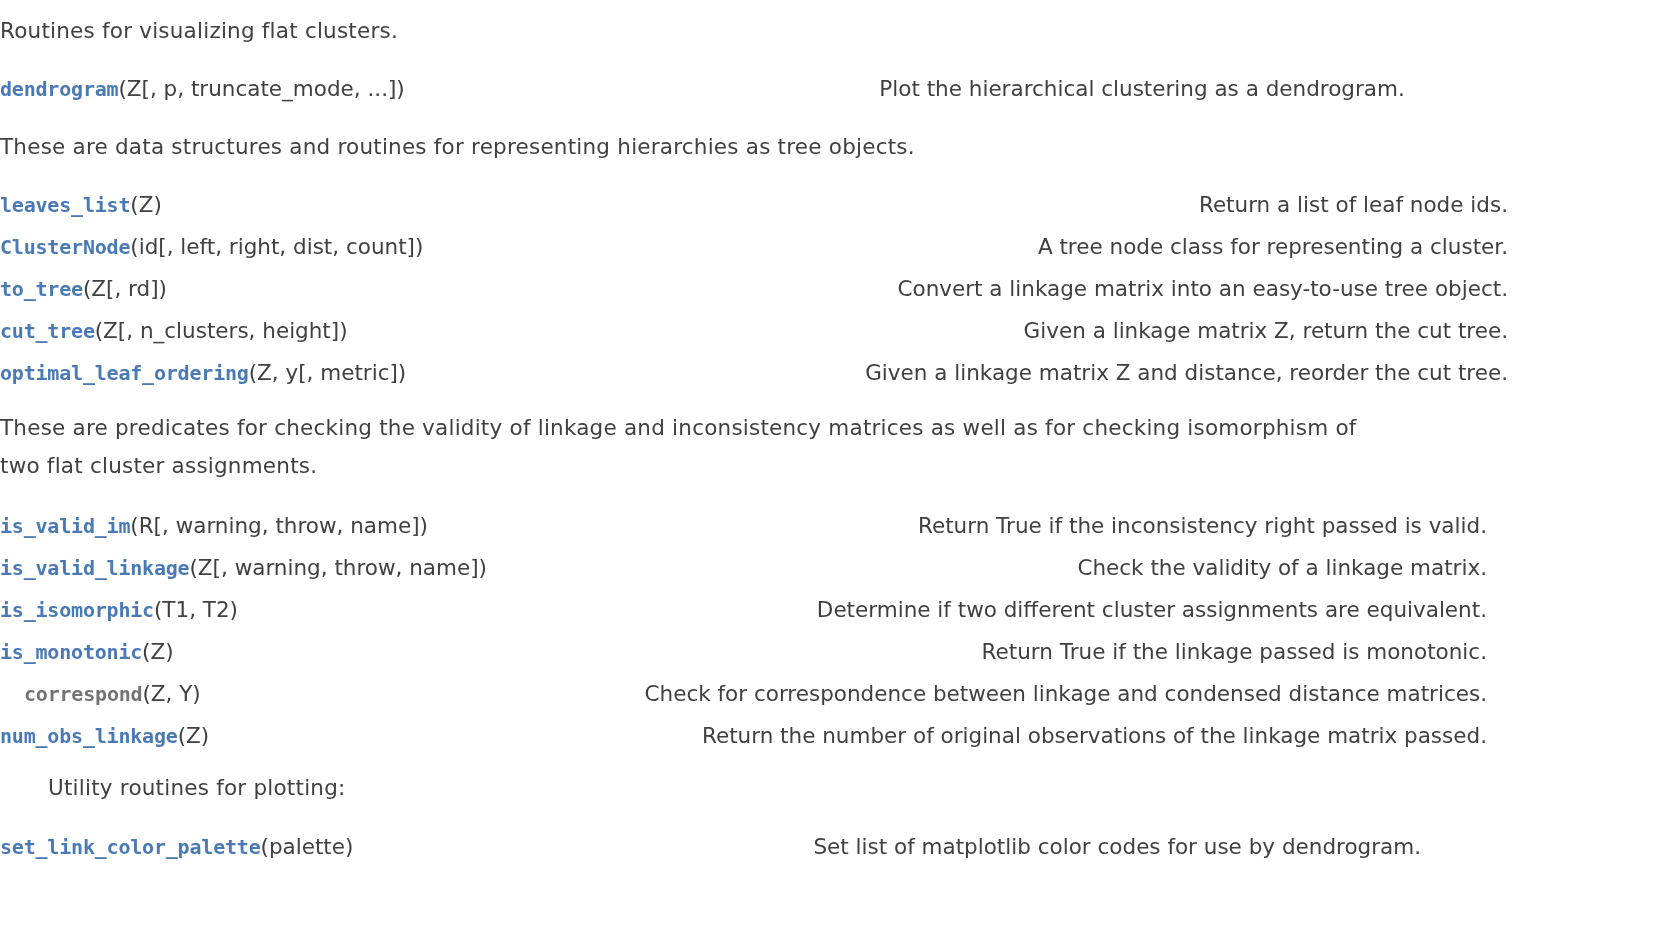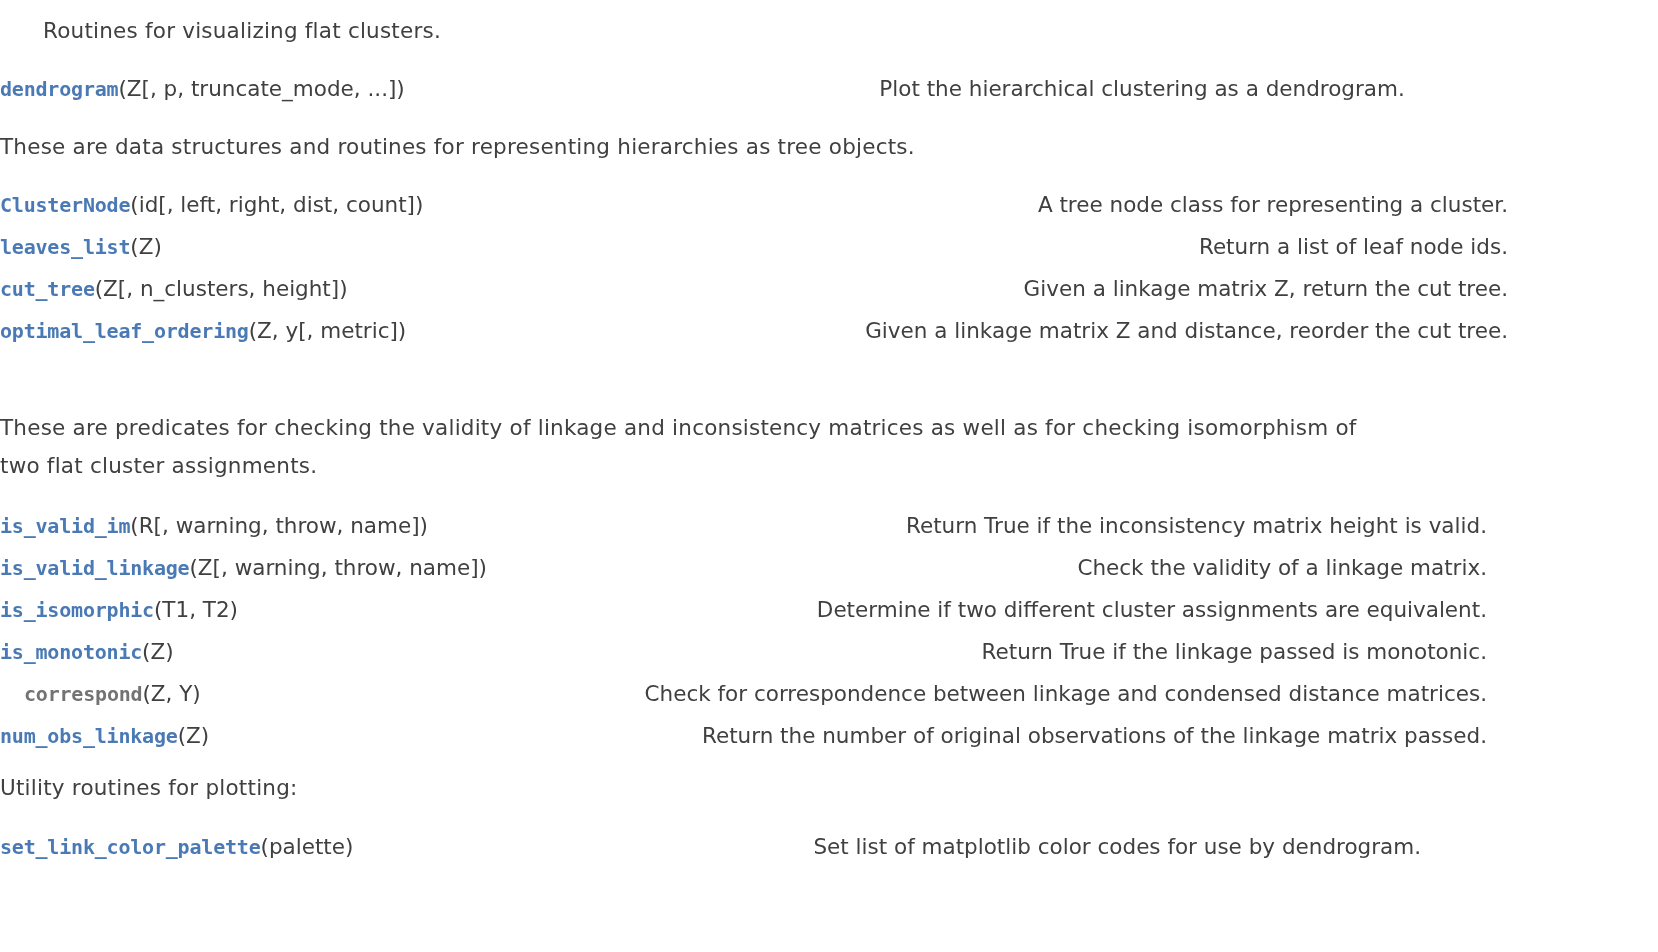--- a/index.html
+++ b/index.html
@@ -67,27 +67,27 @@
     font-family: "DejaVu Sans Mono", "Liberation Mono", monospace;
     font-size: 20px;
     letter-spacing: -0.01em;
   }
   span.args {
     color: #404040;
     font-size: 21.5px;
   }
 
   
-  #para-1  { top: 12px; padding-left: 43px; }
+  #para-1  { top: 12px; }
   #tbl-1   { top: 68px; }
   #para-2  { top: 128px; text-align: right; }
   #tbl-2   { top: 184px; }
   #para-3  { top: 409px; width: 1390px; }
   #tbl-3   { top: 505px; }
-  #para-4  { top: 769px; }
+  #para-4  { top: 769px; padding-left: 48px; }
   #tbl-4   { top: 826px; }
 </style>
 </head>
 <body style="color: rgb(64, 64, 64); background: rgb(255, 255, 255);">
 
 <div class="page">
 
   <p class="para" id="para-1">Routines for visualizing flat clusters.</p>
 
   <table class="autosummary" id="tbl-1">
@@ -105,26 +105,30 @@
 
   <p class="para" id="para-2">These are data structures and routines for representing hierarchies as tree objects.</p>
 
   <table class="autosummary" id="tbl-2">
     <colgroup>
         <col style="width:508px">
         <col style="width:1000px">
       </colgroup>
     <tbody>
       <tr>
+        <td class="sig"><a class="fn" href="#" style="color: rgb(74, 122, 181);">leaves_list</a><span class="args">(Z)</span></td>
+        <td class="desc">Return a list of leaf node ids.</td>
+      </tr>
+      <tr>
         <td class="sig"><a class="fn" href="#" style="color: rgb(74, 122, 181);">ClusterNode</a><span class="args">(id[, left, right, dist, count])</span></td>
         <td class="desc">A tree node class for representing a cluster.</td>
       </tr>
       <tr>
-        <td class="sig"><a class="fn" href="#" style="color: rgb(74, 122, 181);">leaves_list</a><span class="args">(Z)</span></td>
-        <td class="desc">Return a list of leaf node ids.</td>
+        <td class="sig"><a class="fn" href="#" style="color: rgb(74, 122, 181);">to_tree</a><span class="args">(Z[, rd])</span></td>
+        <td class="desc">Convert a linkage matrix into an easy-to-use tree object.</td>
       </tr>
       <tr>
         <td class="sig"><a class="fn" href="#" style="color: rgb(74, 122, 181);">cut_tree</a><span class="args">(Z[, n_clusters, height])</span></td>
         <td class="desc">Given a linkage matrix Z, return the cut tree.</td>
       </tr>
       <tr>
         <td class="sig"><a class="fn" href="#" style="color: rgb(74, 122, 181);">optimal_leaf_ordering</a><span class="args">(Z, y[, metric])</span></td>
         <td class="desc">Given a linkage matrix Z and distance, reorder the cut tree.</td>
       </tr>
     </tbody>
@@ -133,21 +137,21 @@
   <p class="para" id="para-3">These are predicates for checking the validity of linkage and inconsistency matrices as well as for checking isomorphism of two flat cluster assignments.</p>
 
   <table class="autosummary" id="tbl-3">
     <colgroup>
         <col style="width:456px">
         <col style="width:1000px">
       </colgroup>
     <tbody>
       <tr>
         <td class="sig"><a class="fn" href="#" style="color: rgb(74, 122, 181);">is_valid_im</a><span class="args">(R[, warning, throw, name])</span></td>
-        <td class="desc">Return True if the inconsistency matrix height is valid.</td>
+        <td class="desc">Return True if the inconsistency right passed is valid.</td>
       </tr>
       <tr>
         <td class="sig"><a class="fn" href="#" style="color: rgb(74, 122, 181);">is_valid_linkage</a><span class="args">(Z[, warning, throw, name])</span></td>
         <td class="desc">Check the validity of a linkage matrix.</td>
       </tr>
       <tr>
         <td class="sig"><a class="fn" href="#" style="color: rgb(74, 122, 181);">is_isomorphic</a><span class="args">(T1, T2)</span></td>
         <td class="desc">Determine if two different cluster assignments are equivalent.</td>
       </tr>
       <tr>

